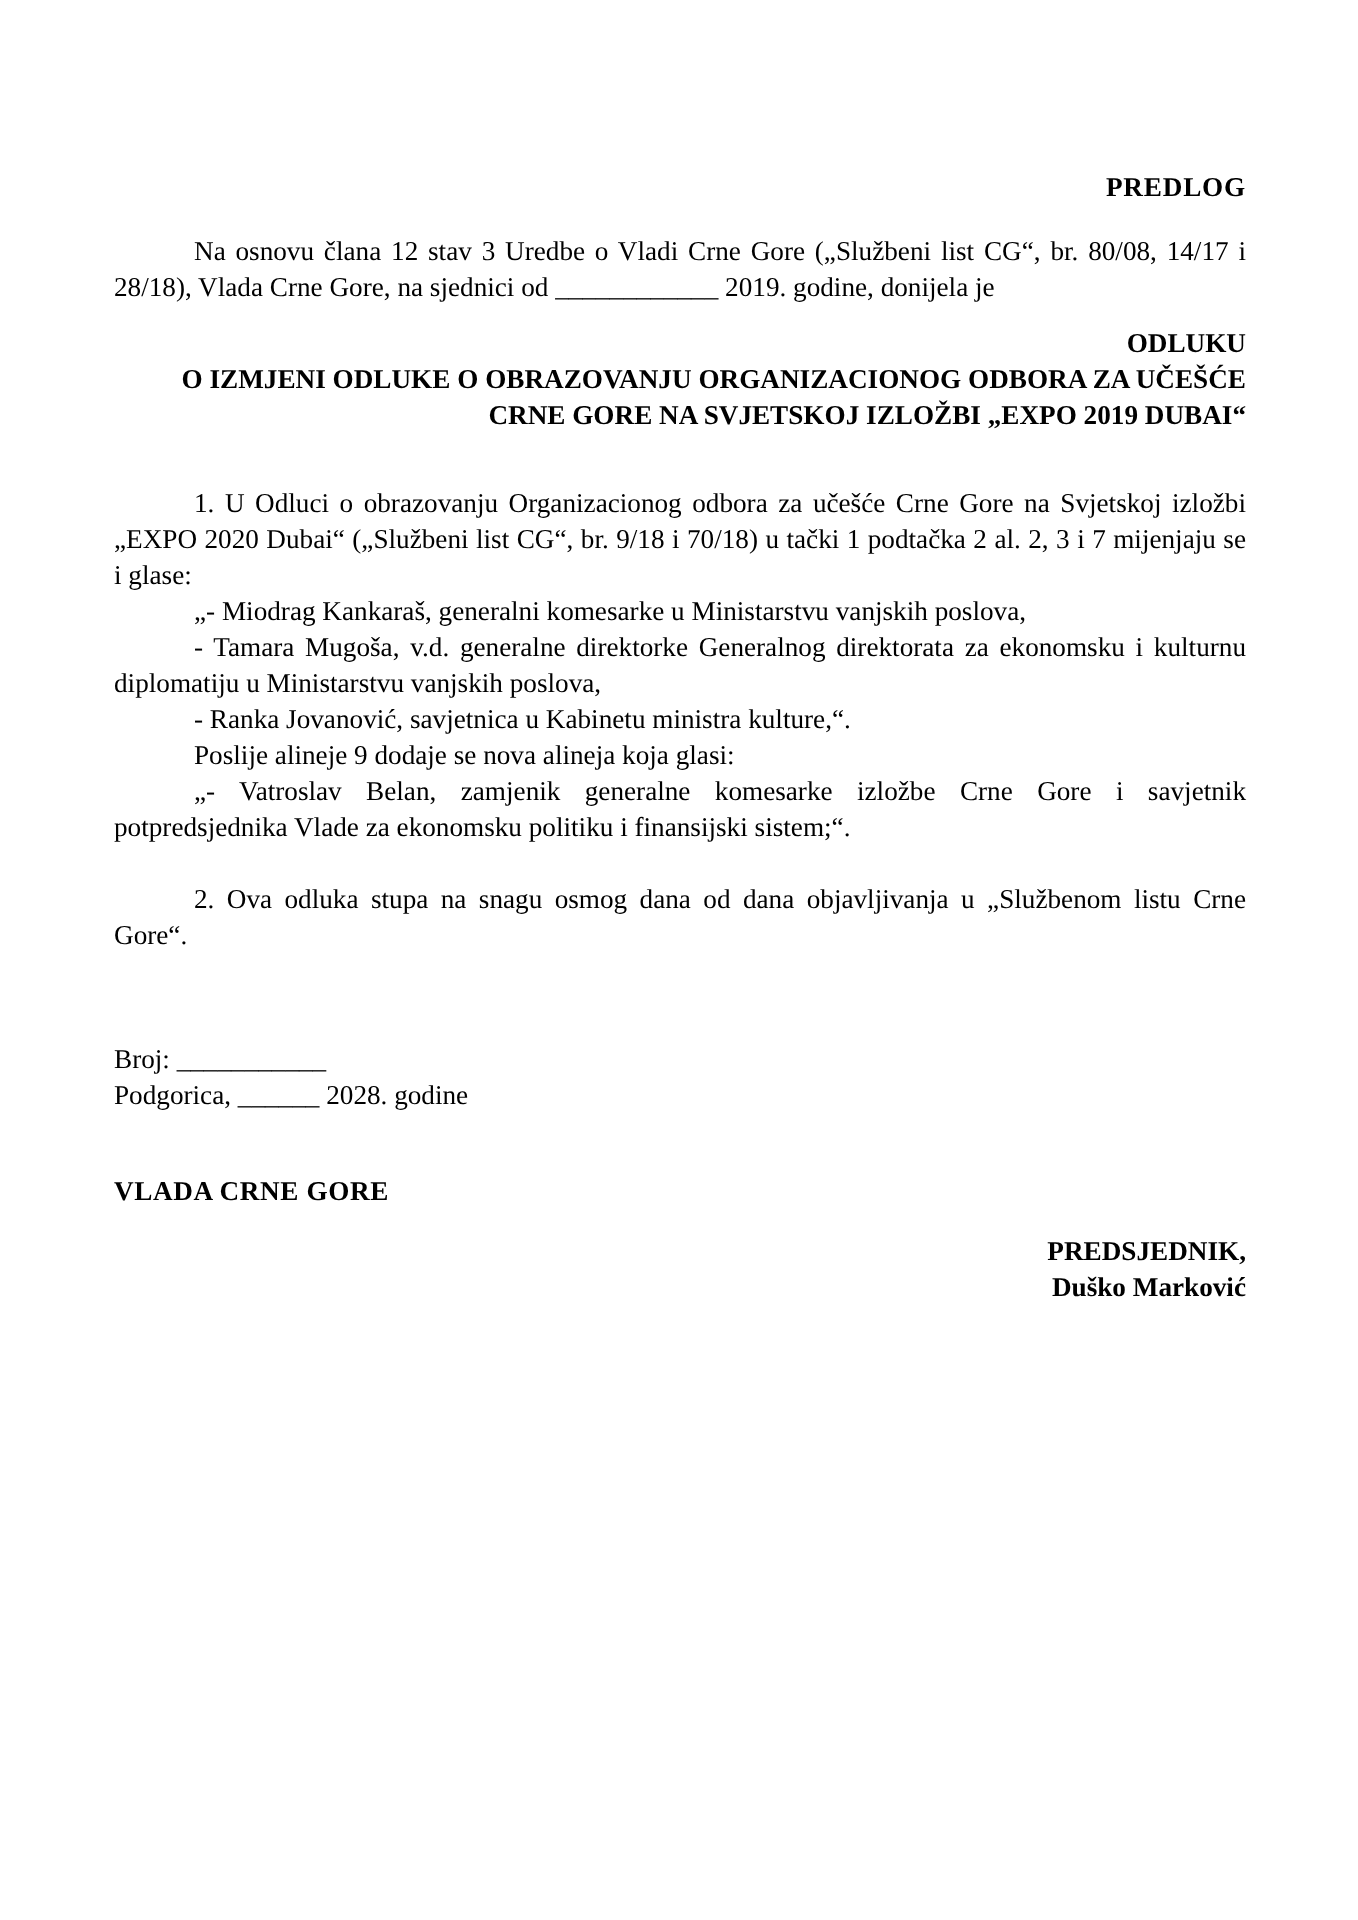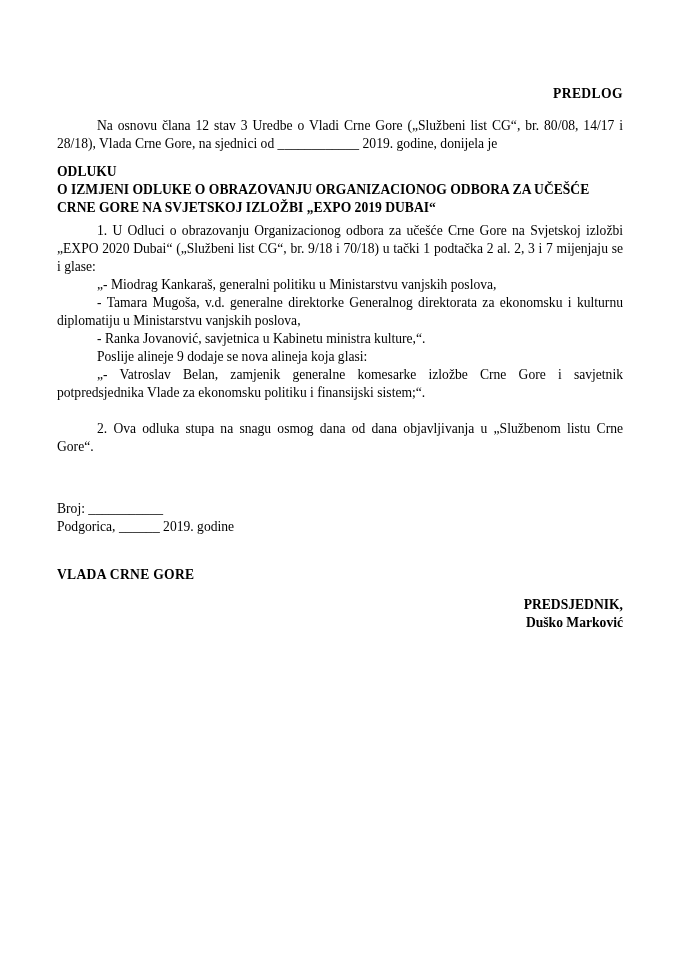--- a/index.html
+++ b/index.html
@@ -24,24 +24,24 @@
     text-align: right;
     letter-spacing: 0.4px;
     margin-bottom: 14px;
   }
   p.para {
     text-align: justify;
     text-indent: 40px;
   }
   .heading {
     margin-top: 10px;
-    text-align: left;
+    text-align: right;
     font-weight: bold;
   }
-  .body-block { margin-top: 5px; }
+  .body-block { margin-top: 26px; }
   .closing { margin-top: 18px; }
   .number-block { margin-top: 44px; }
   .org {
     margin-top: 30px;
     text-align: left;
     font-weight: bold;
     letter-spacing: 0.3px;
   }
   .signature {
     margin-top: 12px;
@@ -58,32 +58,32 @@
 
   <p class="para">Na osnovu člana 12 stav 3 Uredbe o Vladi Crne Gore („Službeni list CG“, br. 80/08, 14/17 i 28/18), Vlada Crne Gore, na sjednici od ____________ 2019. godine, donijela je</p>
 
   <div class="heading">
     <div>ODLUKU</div>
     <div>O IZMJENI ODLUKE O OBRAZOVANJU ORGANIZACIONOG ODBORA ZA UČEŠĆE CRNE GORE NA SVJETSKOJ IZLOŽBI „EXPO 2019 DUBAI“</div>
   </div>
 
   <div class="body-block">
     <p class="para">1. U Odluci o obrazovanju Organizacionog odbora za učešće Crne Gore na Svjetskoj izložbi „EXPO 2020 Dubai“ („Službeni list CG“, br. 9/18 i 70/18) u tački 1 podtačka 2 al. 2, 3 i 7 mijenjaju se i glase:</p>
-    <p class="para">„- Miodrag Kankaraš, generalni politiku u Ministarstvu vanjskih poslova,</p>
+    <p class="para">„- Miodrag Kankaraš, generalni komesarke u Ministarstvu vanjskih poslova,</p>
     <p class="para">- Tamara Mugoša, v.d. generalne direktorke Generalnog direktorata za ekonomsku i kulturnu diplomatiju u Ministarstvu vanjskih poslova,</p>
     <p class="para">- Ranka Jovanović, savjetnica u Kabinetu ministra kulture,“.</p>
     <p class="para">Poslije alineje 9 dodaje se nova alineja koja glasi:</p>
     <p class="para">„- Vatroslav Belan, zamjenik generalne komesarke izložbe Crne Gore i savjetnik potpredsjednika Vlade za ekonomsku politiku i finansijski sistem;“.</p>
   </div>
 
   <p class="para closing">2. Ova odluka stupa na snagu osmog dana od dana objavljivanja u „Službenom listu Crne Gore“.</p>
 
   <div class="number-block">
     <div>Broj: ___________</div>
-    <div>Podgorica, ______ 2019. godine</div>
+    <div>Podgorica, ______ 2028. godine</div>
   </div>
 
   <div class="org">VLADA CRNE GORE</div>
 
   <div class="signature">
     <div>PREDSJEDNIK,</div>
     <div>Duško Marković</div>
   </div>
 
 </div>

